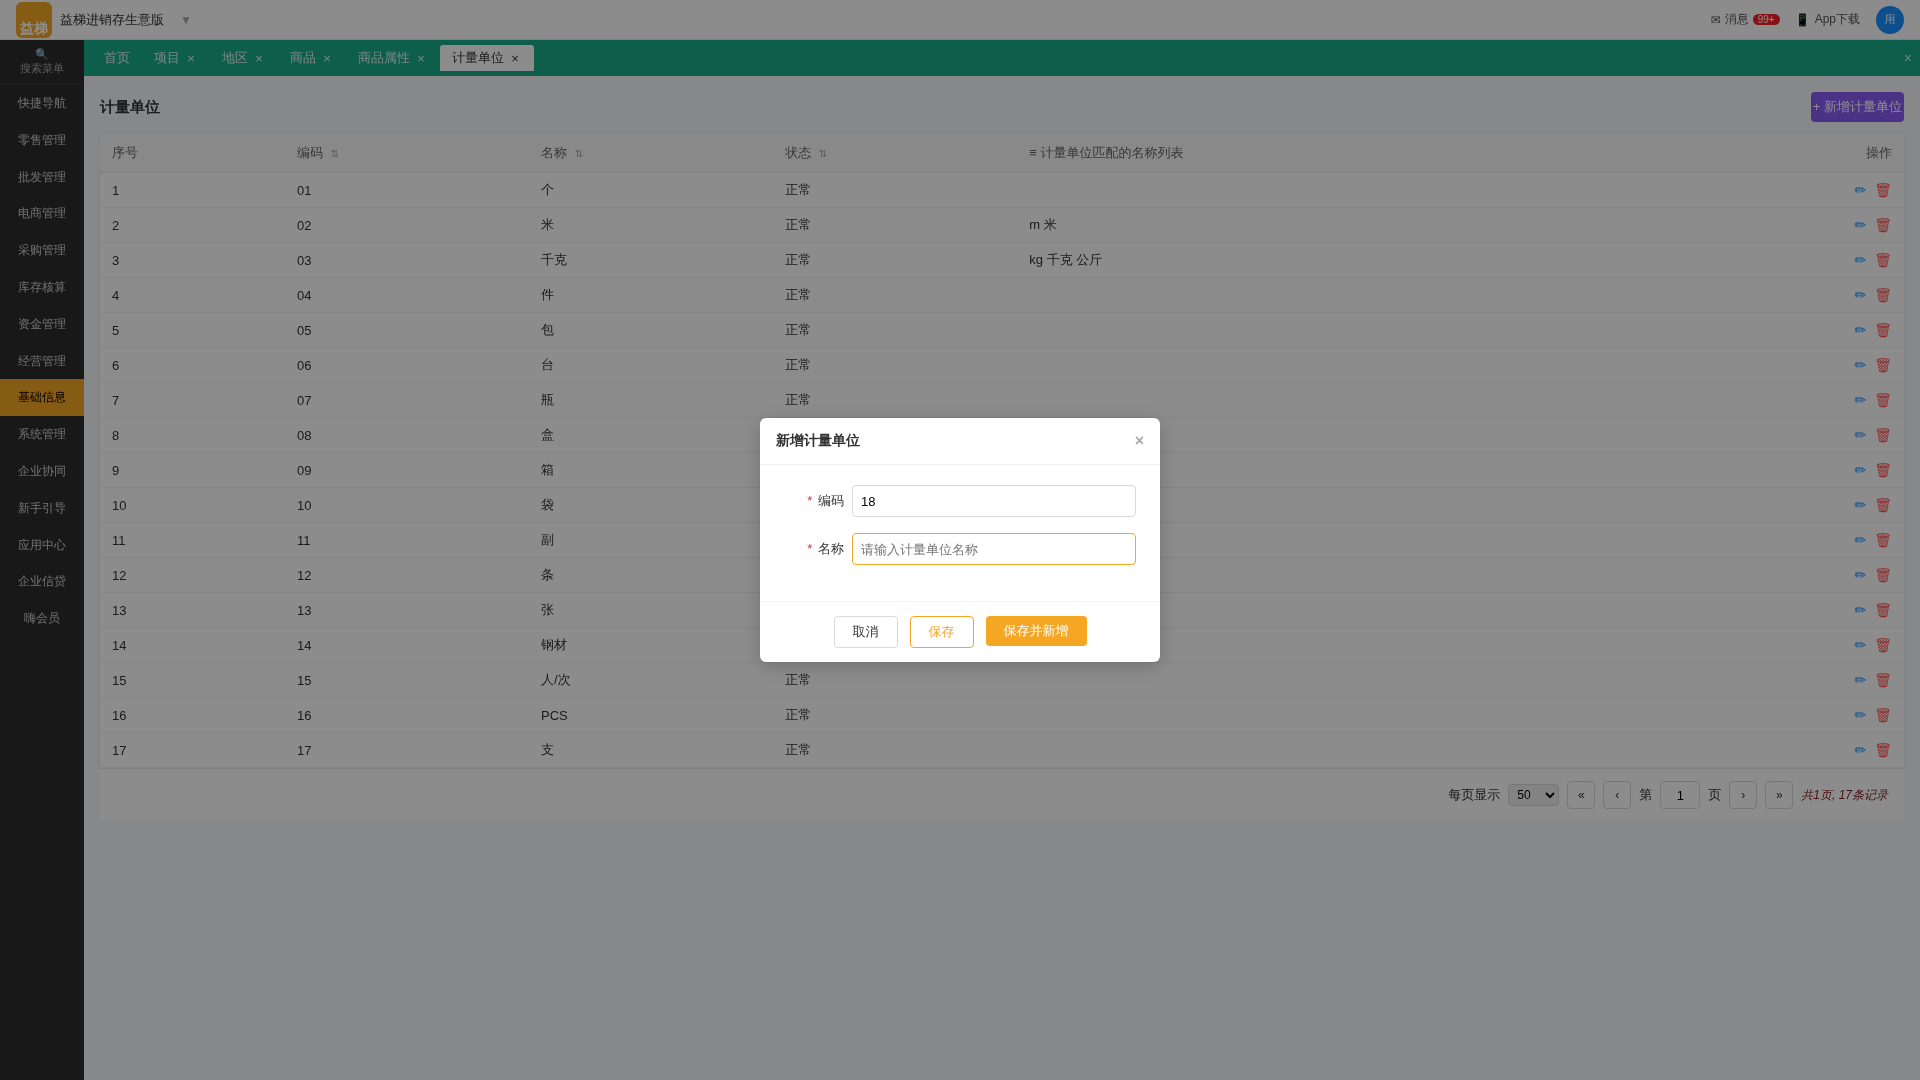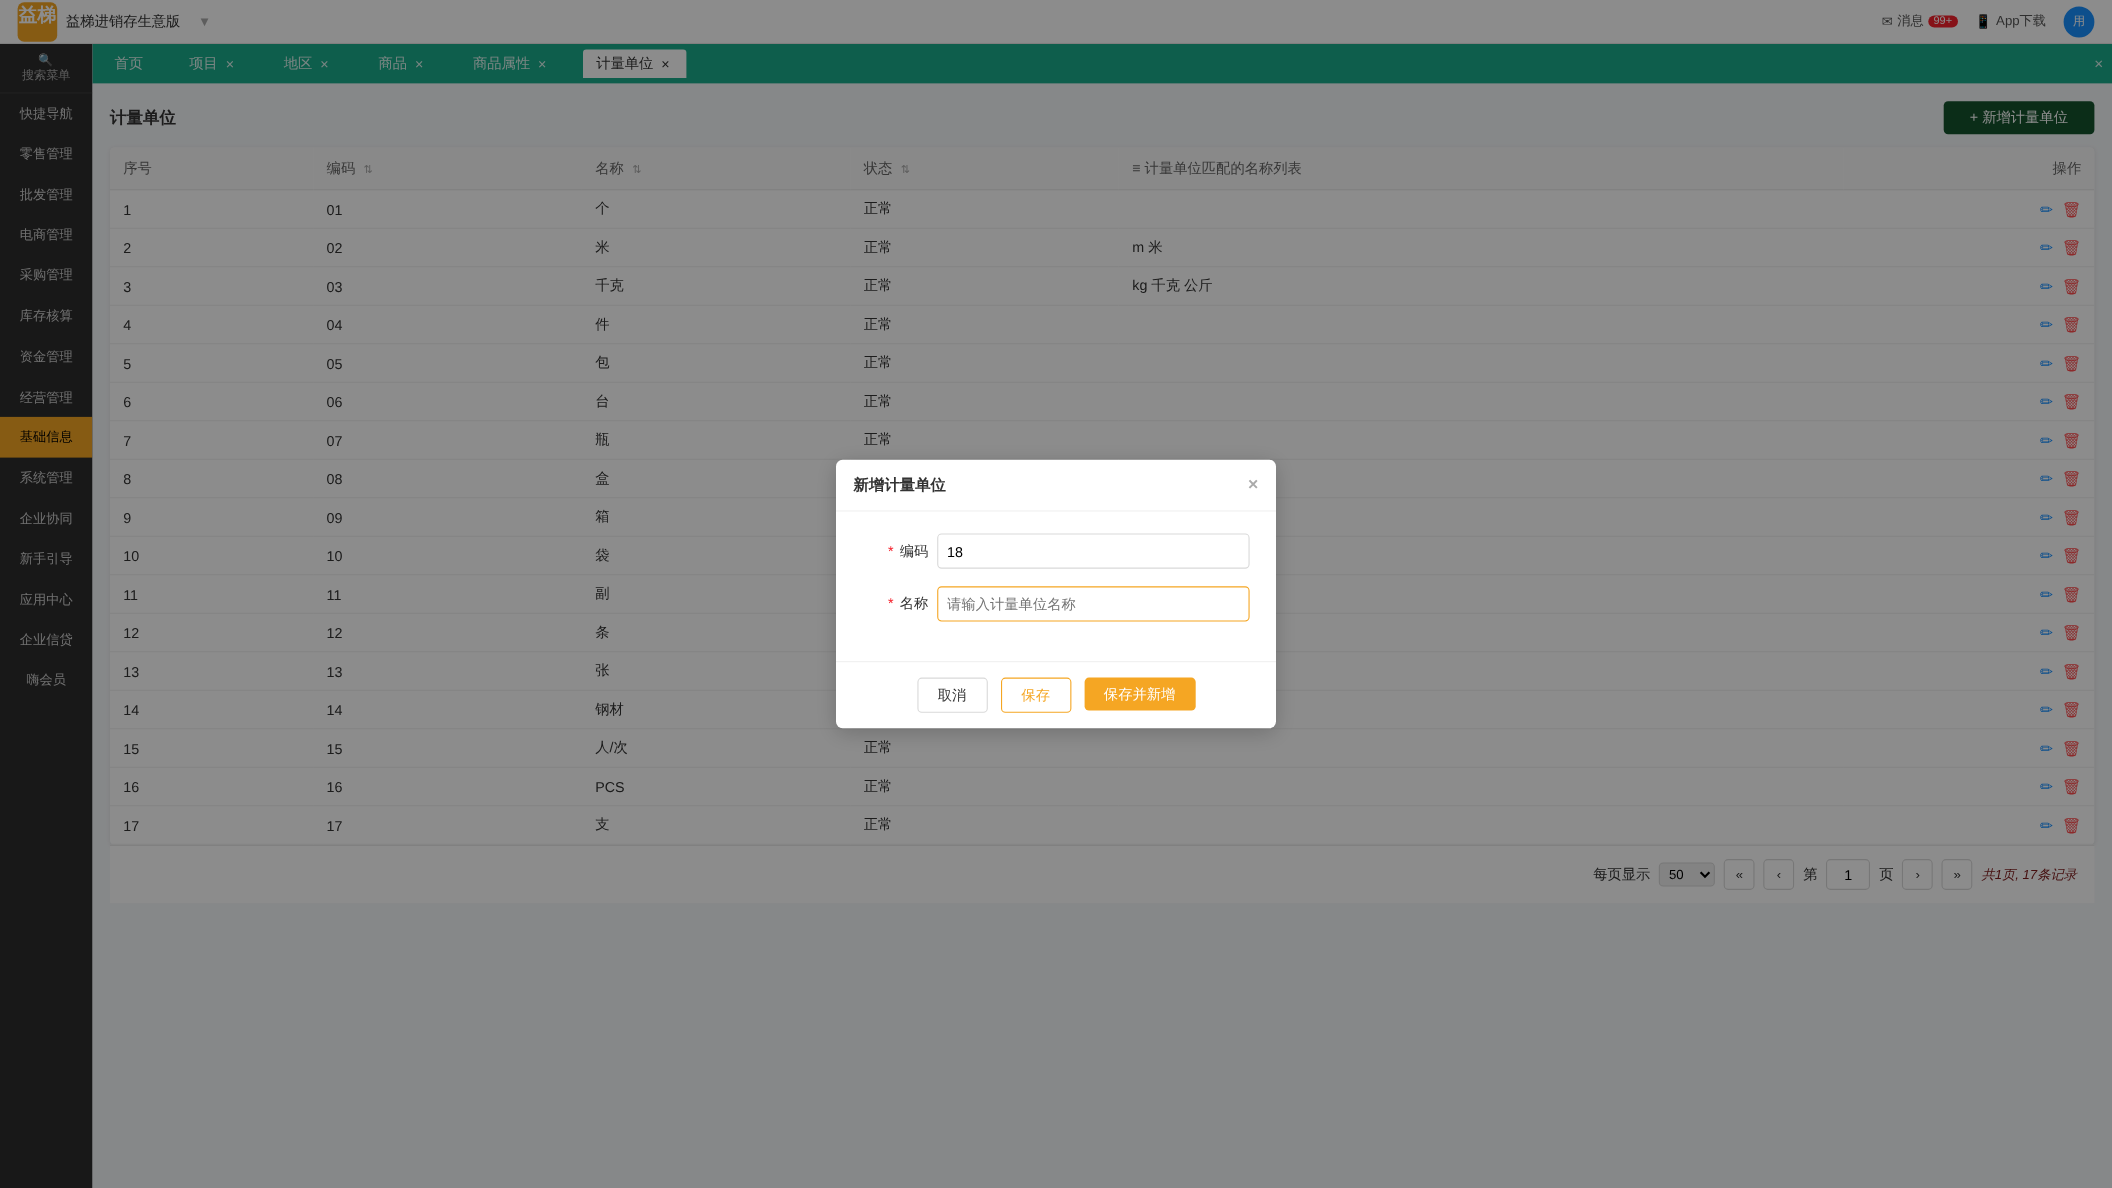--- a/index.html
+++ b/index.html
@@ -19,24 +19,24 @@
       display: flex;
       align-items: center;
       gap: 8px;
     }
     .logo-icon {
       width: 36px;
       height: 36px;
       background: #f5a623;
       border-radius: 6px;
       display: flex;
-      align-items: flex-start;
+      align-items: flex-end;
       justify-content: center;
       color: white;
-      font-size: 17px;
+      font-size: 14px;
       font-weight: bold;
     }
     .logo-text {
       font-size: 13px;
       color: #333;
     }
     .header-right {
       display: flex;
       align-items: center;
       gap: 16px;
@@ -112,21 +112,21 @@
       overflow: hidden;
     }
 
     
     .tabs-bar {
       background: #1aab8a;
       display: flex;
       align-items: center;
       padding: 0 8px;
       height: 36px;
-      gap: 18px;
+      gap: 0;
     }
     .tab {
       display: flex;
       align-items: center;
       padding: 4px 12px;
       border-radius: 3px 3px 0 0;
       font-size: 13px;
       cursor: pointer;
       gap: 4px;
       color: rgba(255,255,255,0.85);
@@ -157,24 +157,24 @@
       align-items: center;
       justify-content: space-between;
       margin-bottom: 12px;
     }
     .page-title {
       font-size: 15px;
       font-weight: bold;
       color: #333;
     }
     .btn-add {
-      background: #14532d;
+      background: #8b5cf6;
       color: white;
       border: none;
-      padding: 6px 24px;
+      padding: 6px 2px;
       border-radius: 4px;
       cursor: pointer;
       font-size: 13px;
     }
 
     
     .data-table {
       width: 100%;
       background: #fff;
       border-collapse: collapse;

